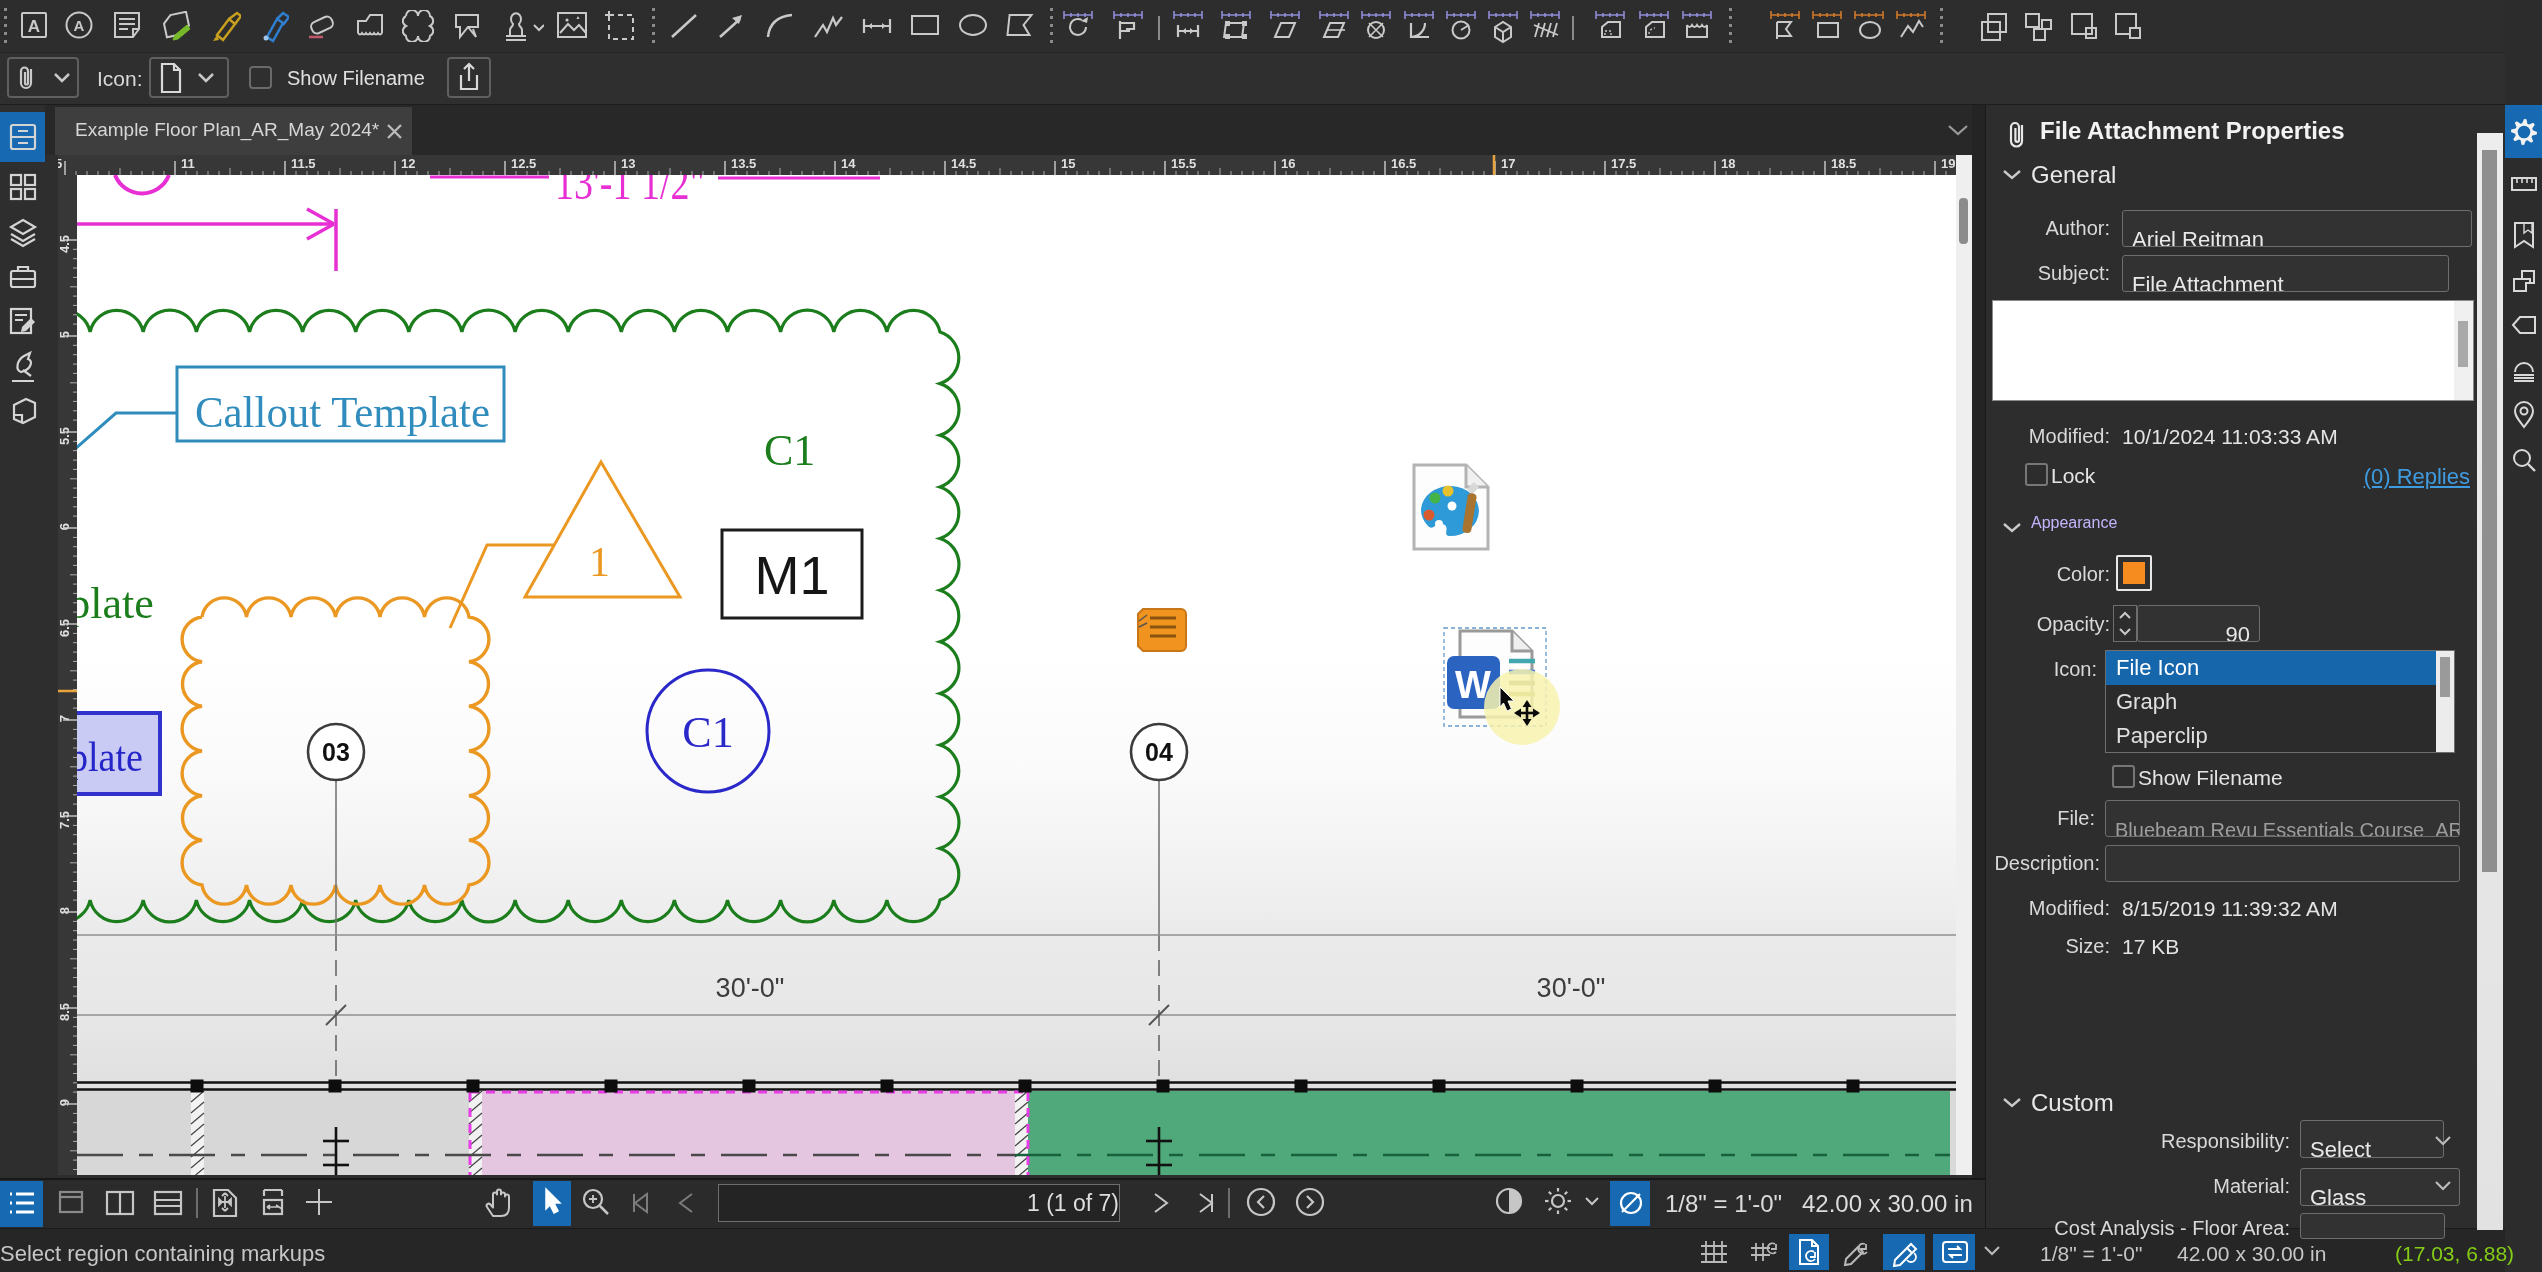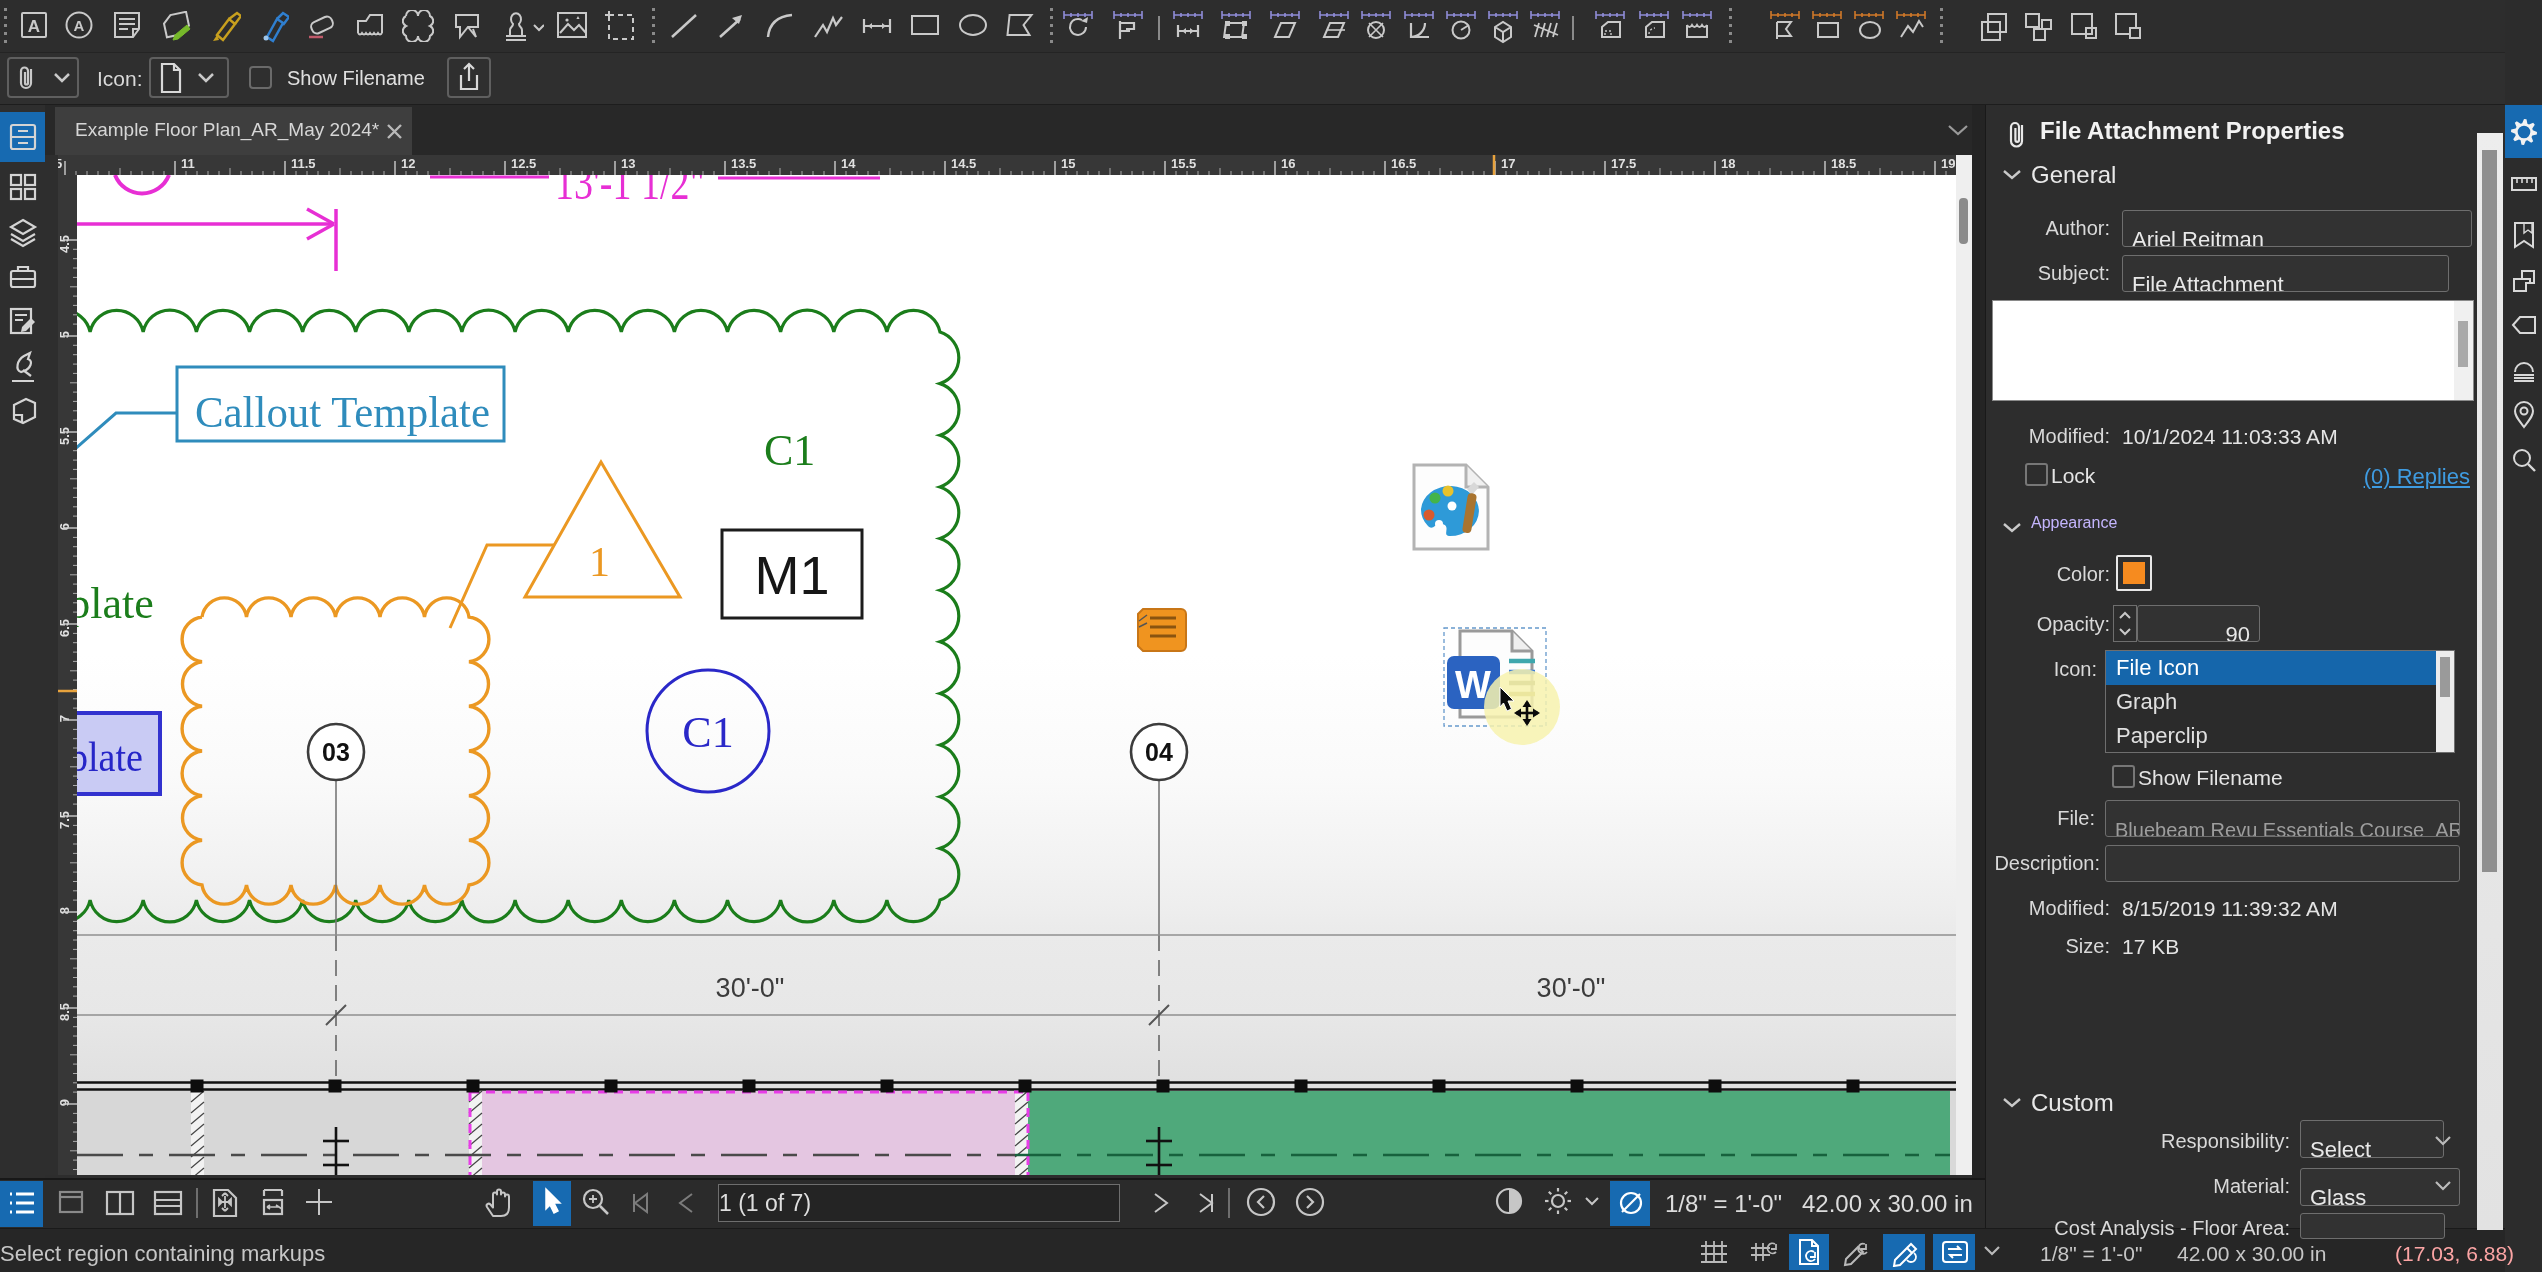--- a/index.html
+++ b/index.html
@@ -427,21 +427,21 @@
       <circle cx="13" cy="13" r="9" stroke="#c6c6c6" stroke-width="2.2" fill="none"></circle>
       <path d="M20 20 l8 8" stroke="#c6c6c6" stroke-width="2.5"></path>
       <path d="M13 9 v8 M9 13 h8" stroke="#c6c6c6" stroke-width="1.8"></path>
     </svg>
 <svg class="abs" style="left:628px;top:1190px" width="26" height="26" viewBox="0 0 26 26">
       <path d="M19 4 v18 l-12-9 z M6 4 v18" stroke="#7c7c7c" stroke-width="2" fill="none"></path>
     </svg>
 <svg class="abs" style="left:674px;top:1190px" width="26" height="26" viewBox="0 0 26 26">
       <path d="M18 4 l-12 9 12 9" stroke="#7c7c7c" stroke-width="2" fill="none"></path>
     </svg>
-<div class="abs" style="left:718px;top:1184px;width:402px;height:38px;background:#242424;border:1px solid #6e6e6e;color:#dedede;font-size:23px;text-align:left;line-height:36px">1 (1 of 7)</div>
+<div class="abs" style="left:718px;top:1184px;width:402px;height:38px;background:#242424;border:1px solid #6e6e6e;color:#dedede;font-size:23px;text-align:right;line-height:36px">1 (1 of 7)</div>
 <svg class="abs" style="left:1147px;top:1190px" width="26" height="26" viewBox="0 0 26 26">
       <path d="M8 4 l12 9 -12 9" stroke="#c6c6c6" stroke-width="2" fill="none"></path>
     </svg>
 <svg class="abs" style="left:1193px;top:1190px" width="26" height="26" viewBox="0 0 26 26">
       <path d="M7 4 l12 9 -12 9 M19 4 v18" stroke="#c6c6c6" stroke-width="2" fill="none"></path>
     </svg>
 <div class="abs" style="left:1228px;top:1188px;width:2px;height:30px;background:#6e6e6e"></div>
 <svg class="abs" style="left:1245px;top:1186px" width="34" height="34" viewBox="0 0 34 34">
       <circle cx="16" cy="16" r="13" stroke="#c6c6c6" stroke-width="2.2" fill="none"></circle>
       <path d="M19 10 l-6 6 6 6" stroke="#c6c6c6" stroke-width="2.2" fill="none"></path>
@@ -500,21 +500,21 @@
 <div class="abs" style="left:1933px;top:1234px;width:42px;height:36px;background:#176ab1"></div>
 <svg class="abs" style="left:1940px;top:1237px" width="30" height="30" viewBox="0 0 30 30">
       <rect x="3" y="5" width="24" height="20" rx="3" stroke="#fff" stroke-width="2" fill="none"></rect>
       <path d="M8 12 h12 l-3-3 M22 18 h-12 l3 3" stroke="#fff" stroke-width="2" fill="none"></path>
     </svg>
 <svg class="abs" style="left:1982px;top:1244px" width="20" height="16" viewBox="0 0 20 16">
       <path d="M3 3 l7 7 7-7" stroke="#b9b9b9" stroke-width="2.2" fill="none"></path>
     </svg>
 <div class="abs" style="left:2040px;top:1242px;font-size:21px;color:#c6c6c6;white-space:nowrap">1/8" = 1'-0"</div>
 <div class="abs" style="left:2177px;top:1242px;font-size:21px;color:#c6c6c6;white-space:nowrap">42.00 x 30.00 in</div>
-<div class="abs" style="left:2395px;top:1242px;font-size:21px;color:#fca5a5;white-space:nowrap">(17.03, 6.88)</div>
+<div class="abs" style="left:2395px;top:1242px;font-size:21px;color:#84cc16;white-space:nowrap">(17.03, 6.88)</div>
 <svg class="abs" style="left:58px;top:155px" width="1898" height="20" viewBox="0 0 1898 20">
       <text x="-21" y="13" fill="#e0e0e0" font-size="13" font-weight="bold" font-family="Liberation Sans">10.5</text>
       <line x1="7" y1="6" x2="7" y2="20" stroke="#cccccc" stroke-width="1.4"></line>
       <line x1="18" y1="16" x2="18" y2="20" stroke="#aaaaaa" stroke-width="1"></line>
       <line x1="29" y1="16" x2="29" y2="20" stroke="#aaaaaa" stroke-width="1"></line>
       <line x1="40" y1="16" x2="40" y2="20" stroke="#aaaaaa" stroke-width="1"></line>
       <line x1="51" y1="16" x2="51" y2="20" stroke="#aaaaaa" stroke-width="1"></line>
       <line x1="62" y1="13" x2="62" y2="20" stroke="#aaaaaa" stroke-width="1"></line>
       <line x1="73" y1="16" x2="73" y2="20" stroke="#aaaaaa" stroke-width="1"></line>
       <line x1="84" y1="16" x2="84" y2="20" stroke="#aaaaaa" stroke-width="1"></line>

